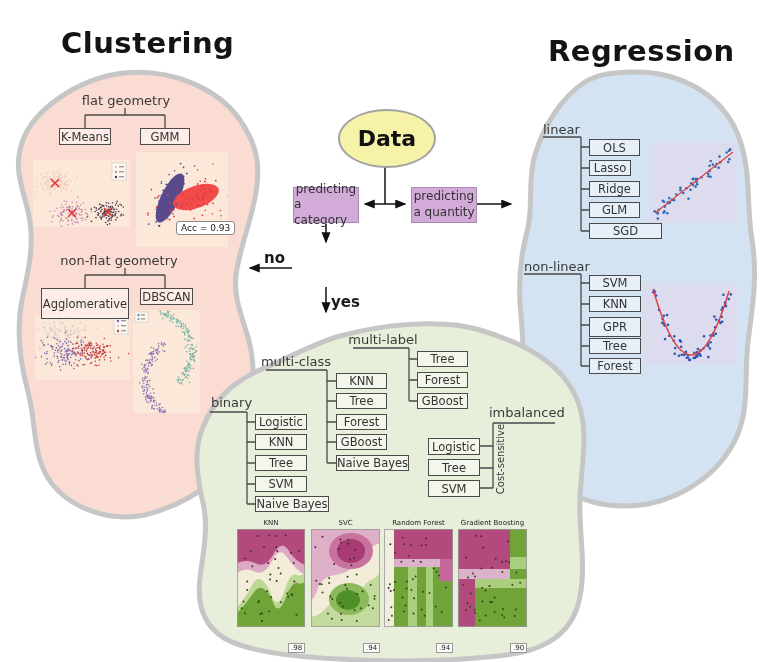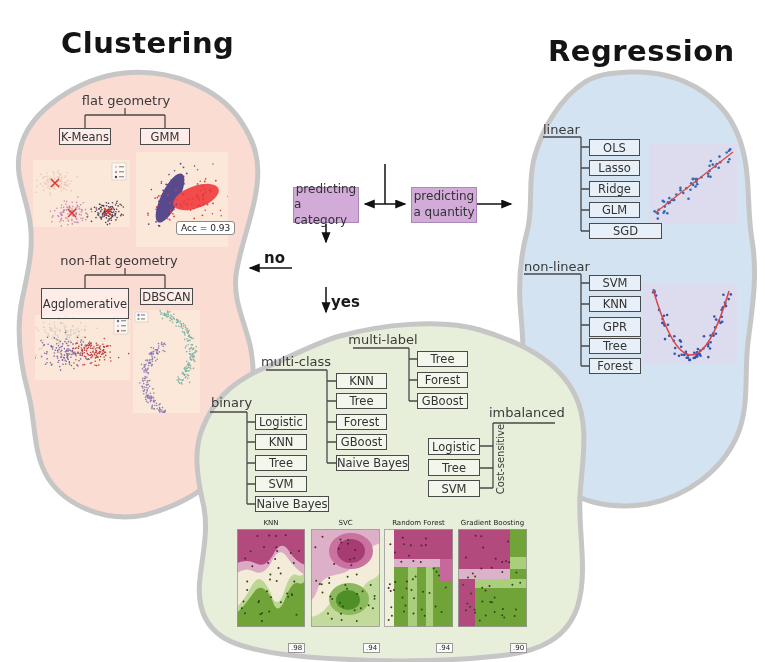--- a/index.html
+++ b/index.html
@@ -1682,20 +1682,23 @@
         <circle cx="17.1" cy="83.8" r="1" fill="#2e4c12"></circle>
         <circle cx="25.2" cy="18.6" r="1" fill="#591f3f"></circle>
         <circle cx="31.5" cy="57.1" r="1" fill="#591f3f"></circle>
       </g>
     <rect x=".5" y=".5" width="68" height="97" fill="none" stroke="#999" stroke-width=".8"></rect>
   </svg>
 
   <div class="big-title" style="left:61px;top:26px;width:160px">Clustering</div>
   <div class="big-title" style="left:548px;top:34px;width:160px">Regression</div>
 
+  <div class="data-ellipse" style="left:338px;top:109px;width:94px;height:55px">
+    <span>Data</span>
+  </div>
   <div class="flow-box" style="left:293px;top:187px;width:66px;height:36px">
     <span>predicting</span>
     <span>a category</span>
   </div>
   <div class="flow-box" style="left:411px;top:187px;width:66px;height:36px">
     <span>predicting</span>
     <span>a quantity</span>
   </div>
   <div class="edge-label" style="left:264px;top:249px">no</div>
   <div class="edge-label" style="left:331px;top:293px">yes</div>
@@ -1703,21 +1706,21 @@
   <div class="group-label" style="left:66px;top:93px;width:120px;text-align:center">flat geometry</div>
   <div class="bx" style="left:59px;top:128px;width:52px;height:17px">K-Means</div>
   <div class="bx" style="left:140px;top:128px;width:50px;height:17px">GMM</div>
   <div class="acc-badge" style="left:176px;top:221px">Acc = 0.93</div>
   <div class="group-label" style="left:44px;top:253px;width:150px;text-align:center">non-flat geometry</div>
   <div class="bx" style="left:41px;top:288px;width:88px;height:31px">Agglomerative</div>
   <div class="bx" style="left:140px;top:288px;width:53px;height:17px">DBSCAN</div>
 
   <div class="group-label" style="left:543px;top:122px">linear</div>
   <div class="bx" style="left:589px;top:139px;width:51px;height:17px">OLS</div>
-  <div class="bx" style="left:589px;top:160px;width:51px;height:16px">Lasso</div>
+  <div class="bx" style="left:589px;top:160px;width:42px;height:16px">Lasso</div>
   <div class="bx" style="left:589px;top:181px;width:51px;height:16px">Ridge</div>
   <div class="bx" style="left:589px;top:202px;width:51px;height:16px">GLM</div>
   <div class="bx" style="left:589px;top:223px;width:73px;height:16px">SGD</div>
   <div class="group-label" style="left:524px;top:259px">non-linear</div>
   <div class="bx" style="left:589px;top:275px;width:52px;height:16px">SVM</div>
   <div class="bx" style="left:589px;top:296px;width:52px;height:16px">KNN</div>
   <div class="bx" style="left:589px;top:317px;width:52px;height:20px">GPR</div>
   <div class="bx" style="left:589px;top:338px;width:52px;height:16px">Tree</div>
   <div class="bx" style="left:589px;top:358px;width:52px;height:16px">Forest</div>
 

